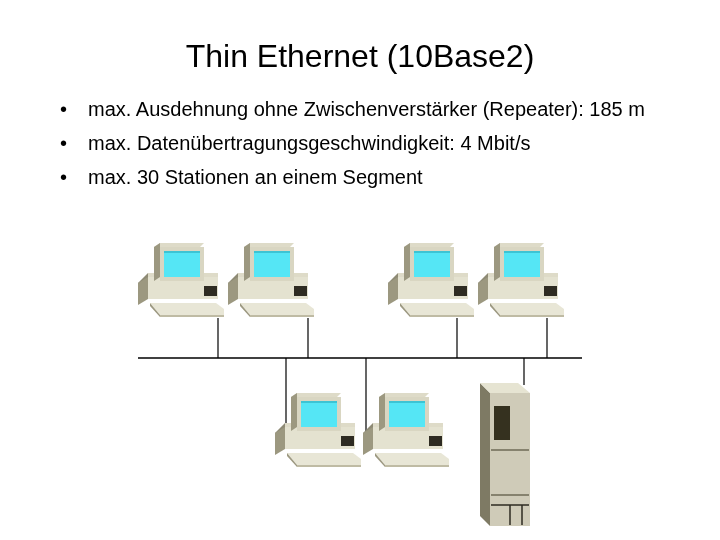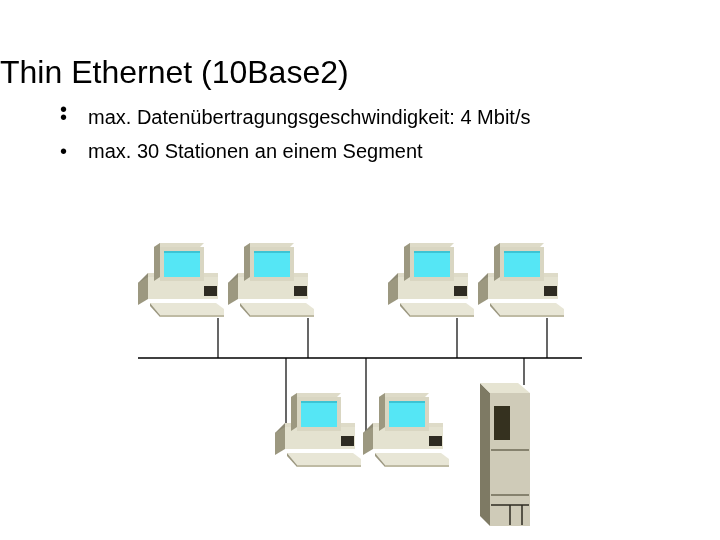--- a/index.html
+++ b/index.html
@@ -1,32 +1,33 @@
 <!DOCTYPE html>
 <html><head>
 <meta charset="utf-8">
 <style>
   html, body { margin:0; padding:0; }
   body { width:720px; height:540px; background:#ffffff; position:relative; overflow:hidden;
          font-family:"Liberation Sans", sans-serif; color:#000; }
-  .title { position:absolute; left:0; width:720px; top:36px; text-align:left;
-           font-size:32px; line-height:40px;margin-top:16px; }
+  .title { position:absolute; left:0; width:720px; top:36px; text-align:center;
+           font-size:32px; line-height:40px; }
   .bullets { position:absolute; left:58px; top:96px; width:640px; margin:0; padding:0; list-style:none; }
   .bullet { position:relative; padding-left:30px; font-size:20px; line-height:26px; margin-bottom:8px; }
   .bullet .dot { position:absolute; left:2px; top:0; }
   .diagram { position:absolute; left:0; top:0; width:720px; height:540px; }
 </style>
 </head>
 <body>
 
 <div class="title">Thin Ethernet (10Base2)</div>
 
 <ul class="bullets">
   <li class="bullet">
     <span class="dot">•</span>
+    <span>max. Ausdehnung ohne Zwischenverstärker (Repeater): 185 m</span>
   </li>
   <li class="bullet">
     <span class="dot">•</span>
     <span>max. Datenübertragungsgeschwindigkeit: 4 Mbit/s</span>
   </li>
   <li class="bullet">
     <span class="dot">•</span>
     <span>max. 30 Stationen an einem Segment</span>
   </li>
 </ul>

